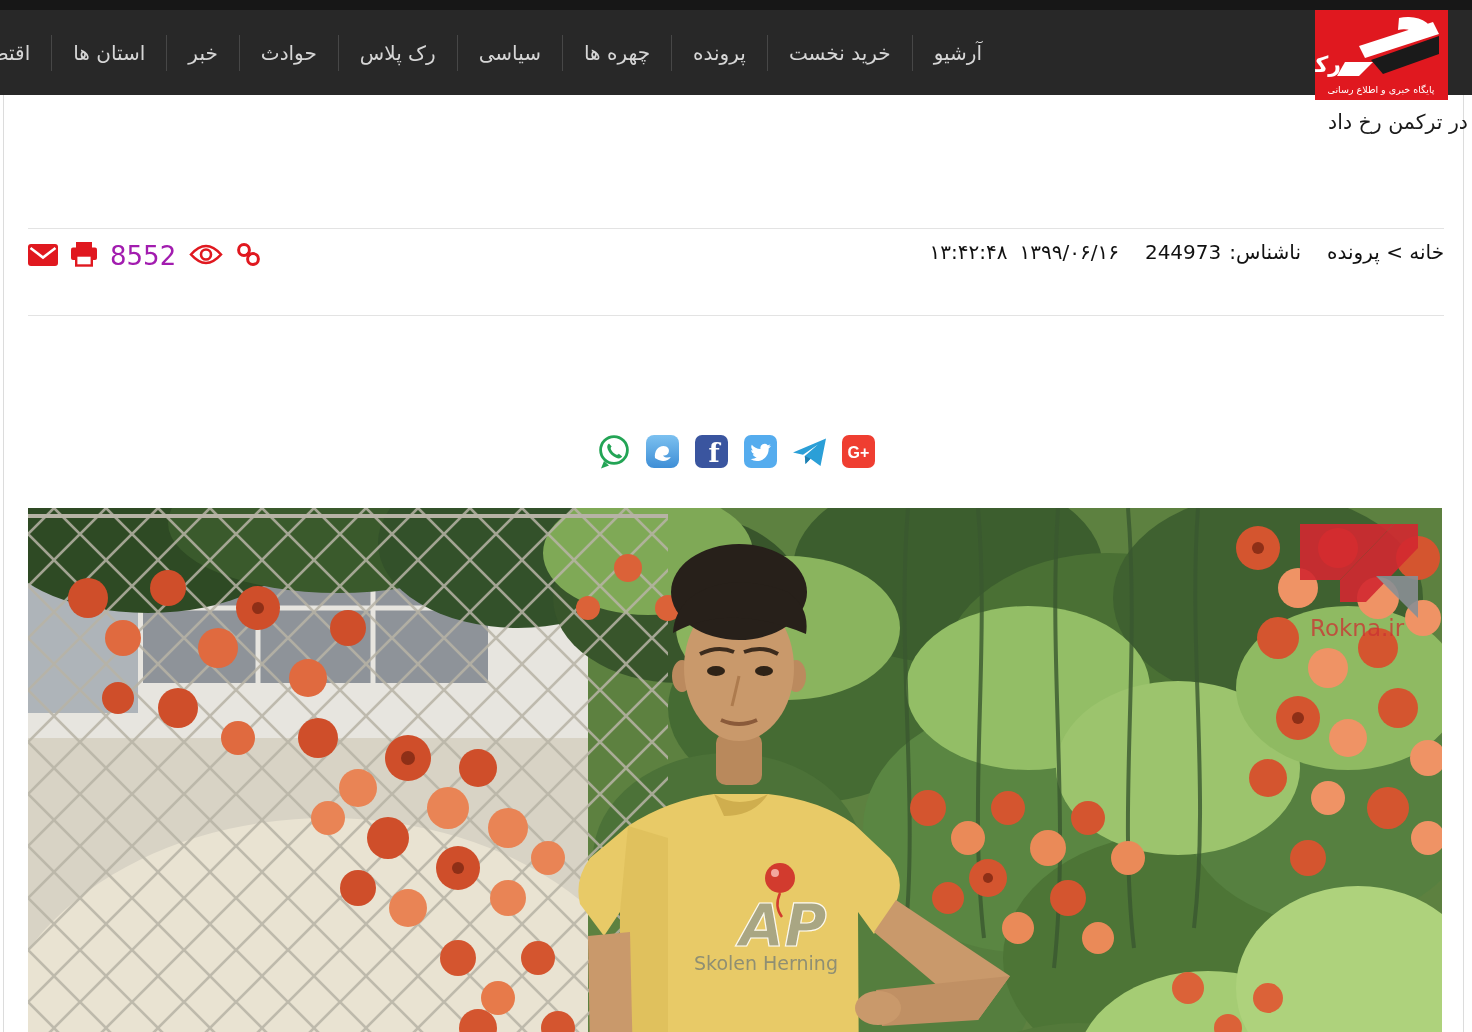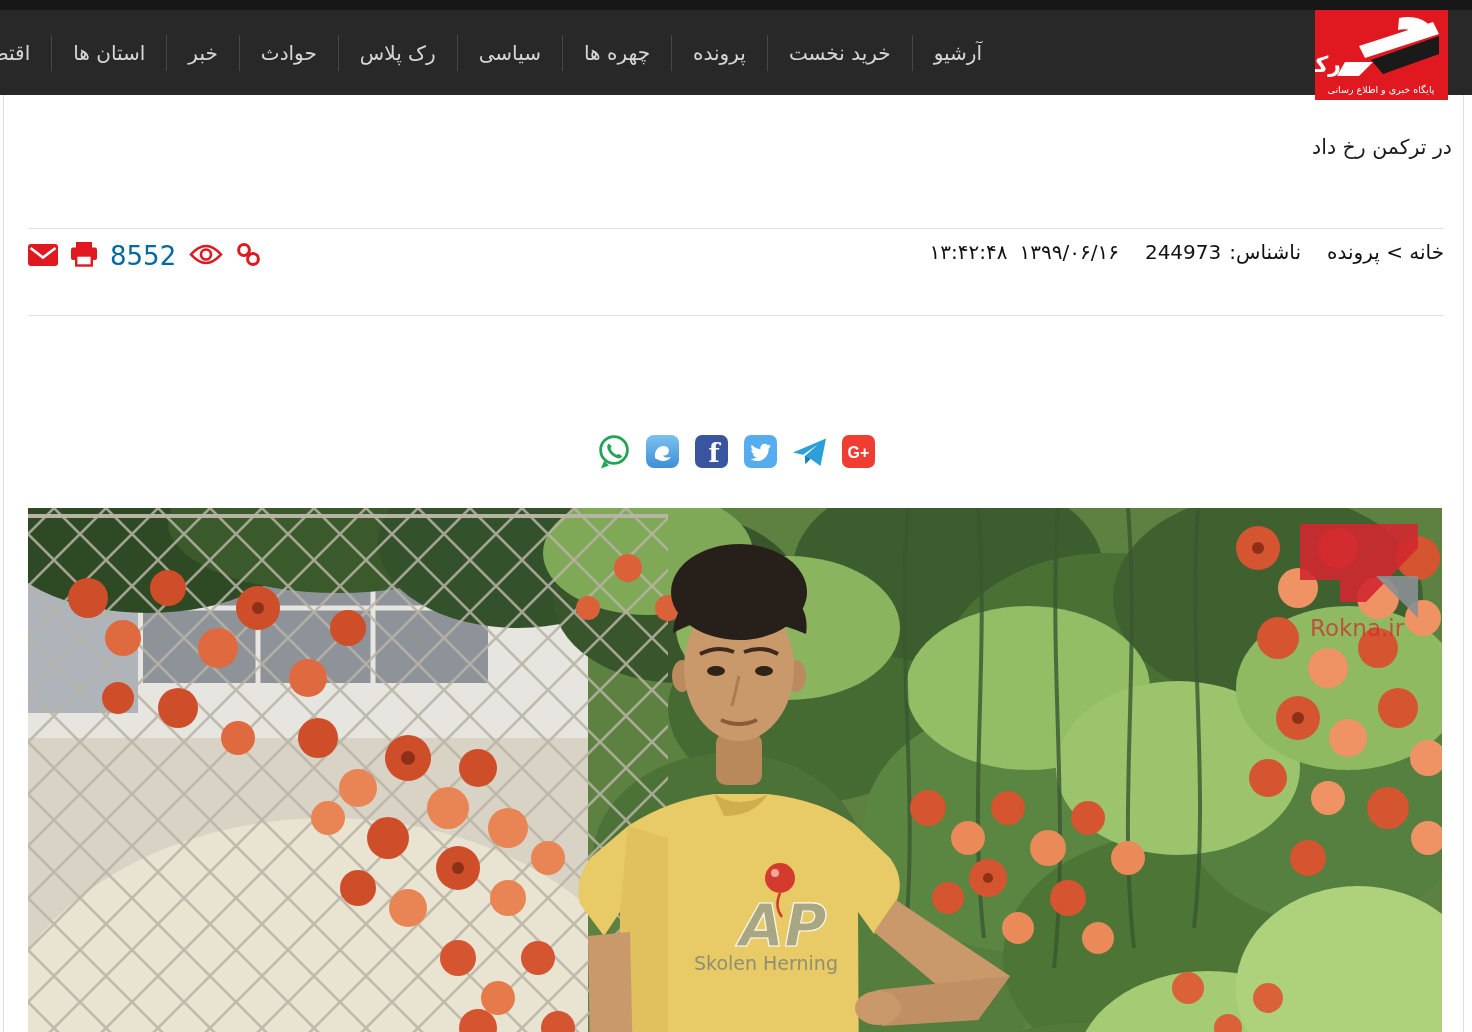--- a/index.html
+++ b/index.html
@@ -11,34 +11,34 @@
   .nav-items{position:absolute;top:10px;height:85px;right:469px;direction:rtl;
              display:flex;align-items:center;white-space:nowrap;}
   .nav-item{display:flex;align-items:center;height:36px;padding:0 21px;font-size:20px;
             color:#d6d6d6;text-decoration:none;cursor:pointer;}
   .nav-item + .nav-item{border-right:1px solid #474747;}
   .logo-box{position:absolute;top:10px;right:24px;width:133px;height:90px;cursor:pointer;}
   
   .edge{position:absolute;top:95px;bottom:0;width:1px;background:#dcdcdc;}
   .edge.left{left:3px;} .edge.right{left:1463px;}
   
-  .overline{position:absolute;top:110px;right:20px;direction:rtl;font-size:20.5px;color:#1a1a1a;margin-top:25px;}
+  .overline{position:absolute;top:110px;right:4px;direction:rtl;font-size:20.5px;color:#1a1a1a;}
   .headline{position:absolute;top:150px;right:8px;left:8px;direction:rtl;text-align:right;
             font-size:27.5px;font-weight:bold;color:#0d0d0d;white-space:nowrap;}
   
   .metabar{position:absolute;top:228px;left:28px;right:28px;height:86px;
            border-top:1px solid #e3e3e3;border-bottom:1px solid #e3e3e3;}
   .meta-right{position:absolute;right:0;top:11px;direction:rtl;}
   .meta-line1{display:flex;direction:rtl;align-items:center;gap:26px;font-size:20px;color:#111;}
   .meta-code{display:flex;direction:rtl;gap:8px;}
   .meta-datetime{display:flex;direction:rtl;gap:12px;}
   .meta-author{display:flex;direction:rtl;align-items:center;gap:9px;font-size:20px;
                color:#111;margin-top:12px;}
   .meta-left{position:absolute;left:0;top:12px;display:flex;align-items:center;gap:13px;}
-  .views{font-size:26px;color:#0369a1;}
+  .views{font-size:26px;color:#a21caf;}
   .site-url{position:absolute;left:309px;top:22px;font-size:24px;font-weight:bold;color:#000;}
   .icon-btn{display:flex;align-items:center;cursor:pointer;background:none;border:none;padding:0;}
   
   .lead{position:absolute;top:331px;right:8px;width:1392px;direction:rtl;text-align:right;
         font-size:22.5px;line-height:41px;color:#151515;max-height:86px;overflow:hidden;}
   
   .share-row{position:absolute;top:436px;left:0;right:0;display:flex;justify-content:center;
              align-items:center;gap:15px;}
   .share-btn{width:34px;height:34px;display:flex;align-items:center;justify-content:center;
              cursor:pointer;background:none;border:none;padding:0;}

